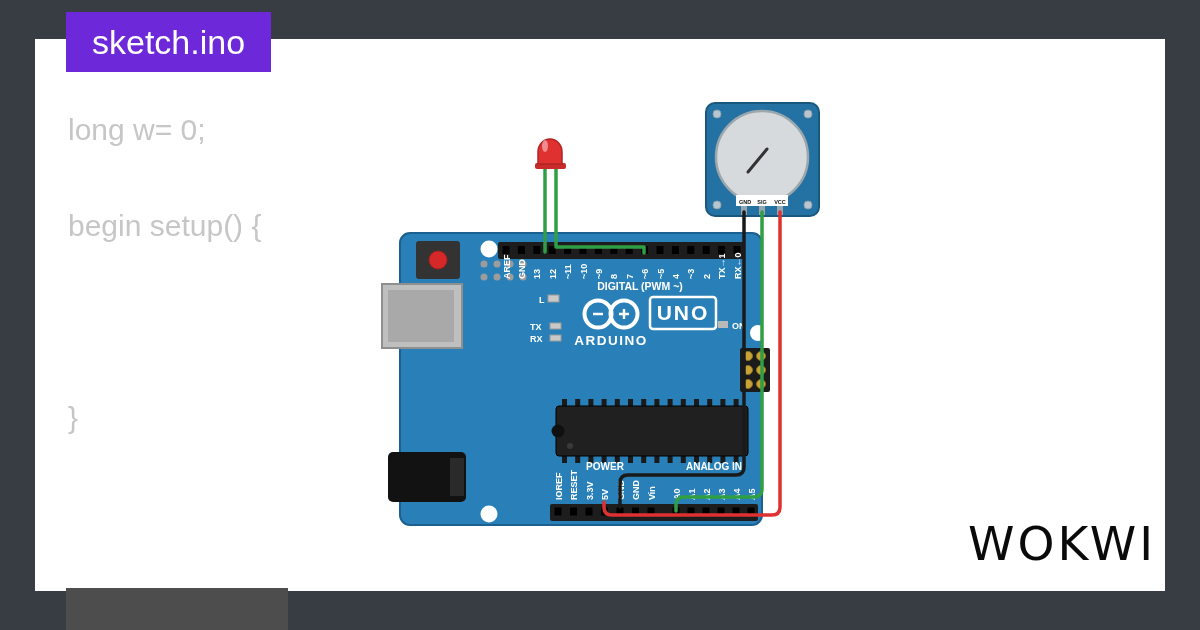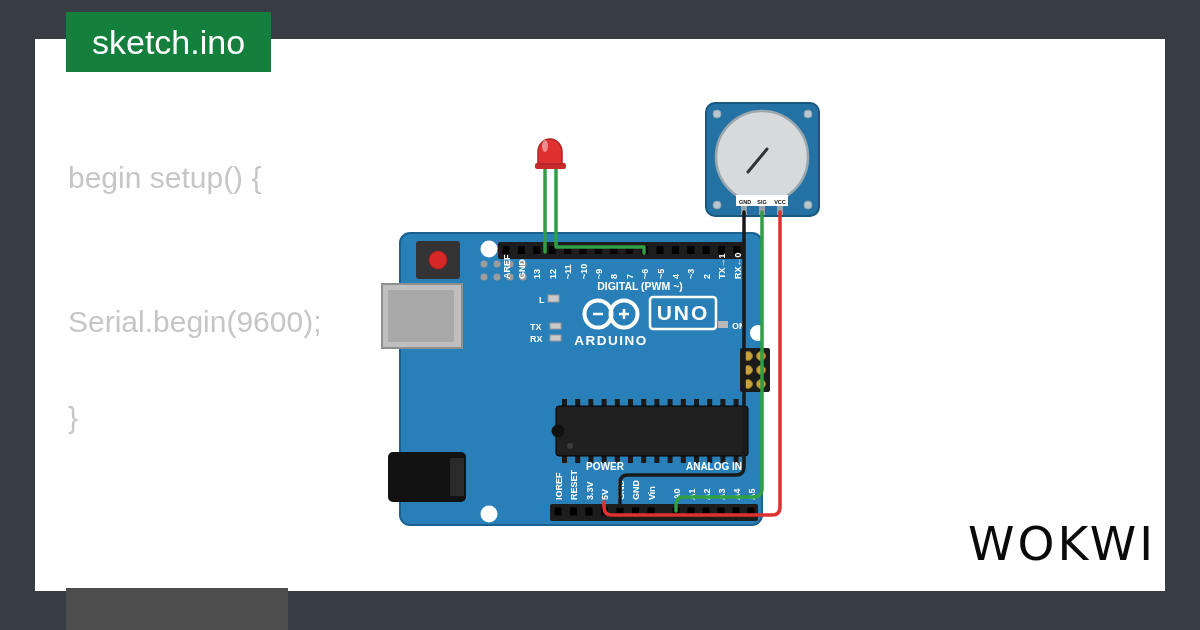--- a/index.html
+++ b/index.html
@@ -4,21 +4,21 @@
 <style>
   html,body{margin:0;padding:0;}
   body{
     width:1200px;height:630px;position:relative;overflow:hidden;
     background:#383c43;
     font-family:"Liberation Sans",sans-serif;
   }
   .canvas{position:absolute;left:35px;top:39px;width:1130px;height:552px;background:#ffffff;z-index:1;}
   .filename-box{
     position:absolute;left:66px;top:12px;z-index:6;
-    background:#15803d;color:#ffffff;font-size:34px;line-height:38px;
+    background:#6d28d9;color:#ffffff;font-size:34px;line-height:38px;
     padding:11px 26px;
   }
   .cropped-box{position:absolute;left:66px;top:588px;width:222px;height:42px;background:#4d4d4d;z-index:6;}
   #code-lines{position:absolute;left:68px;top:106px;z-index:2;}
   .code-line{height:48px;line-height:48px;font-size:30px;color:#c6c6c6;white-space:pre;}
   #circuit{position:absolute;left:0;top:0;z-index:3;}
   .wokwi-logo{
     position:absolute;right:44px;top:516px;z-index:2;
     font-family:"DejaVu Sans",sans-serif;font-size:47px;letter-spacing:3px;color:#0a0a0a;
   }
@@ -27,25 +27,25 @@
 </head>
 <body>
 
 <div class="canvas"></div>
 
 <div class="filename-box">
   <span>sketch.ino</span>
 </div>
 
 <div id="code-lines">
+    <div class="code-line">long w= 0;</div>
     <div class="code-line"></div>
     <div class="code-line">begin setup() {</div>
     <div class="code-line"></div>
     <div class="code-line"></div>
-    <div class="code-line">Serial.begin(9600);</div>
     <div class="code-line"></div>
     <div class="code-line">}</div>
   </div>
 
 <svg id="circuit" width="1200" height="630" viewBox="0 0 1200 630">
 
   <g>
     <rect x="400" y="233" width="362" height="292" rx="10" fill="#2980b9" stroke="#1c608f" stroke-width="2"></rect>
 
     <circle cx="489" cy="249" r="8.5" fill="#ffffff"></circle>

